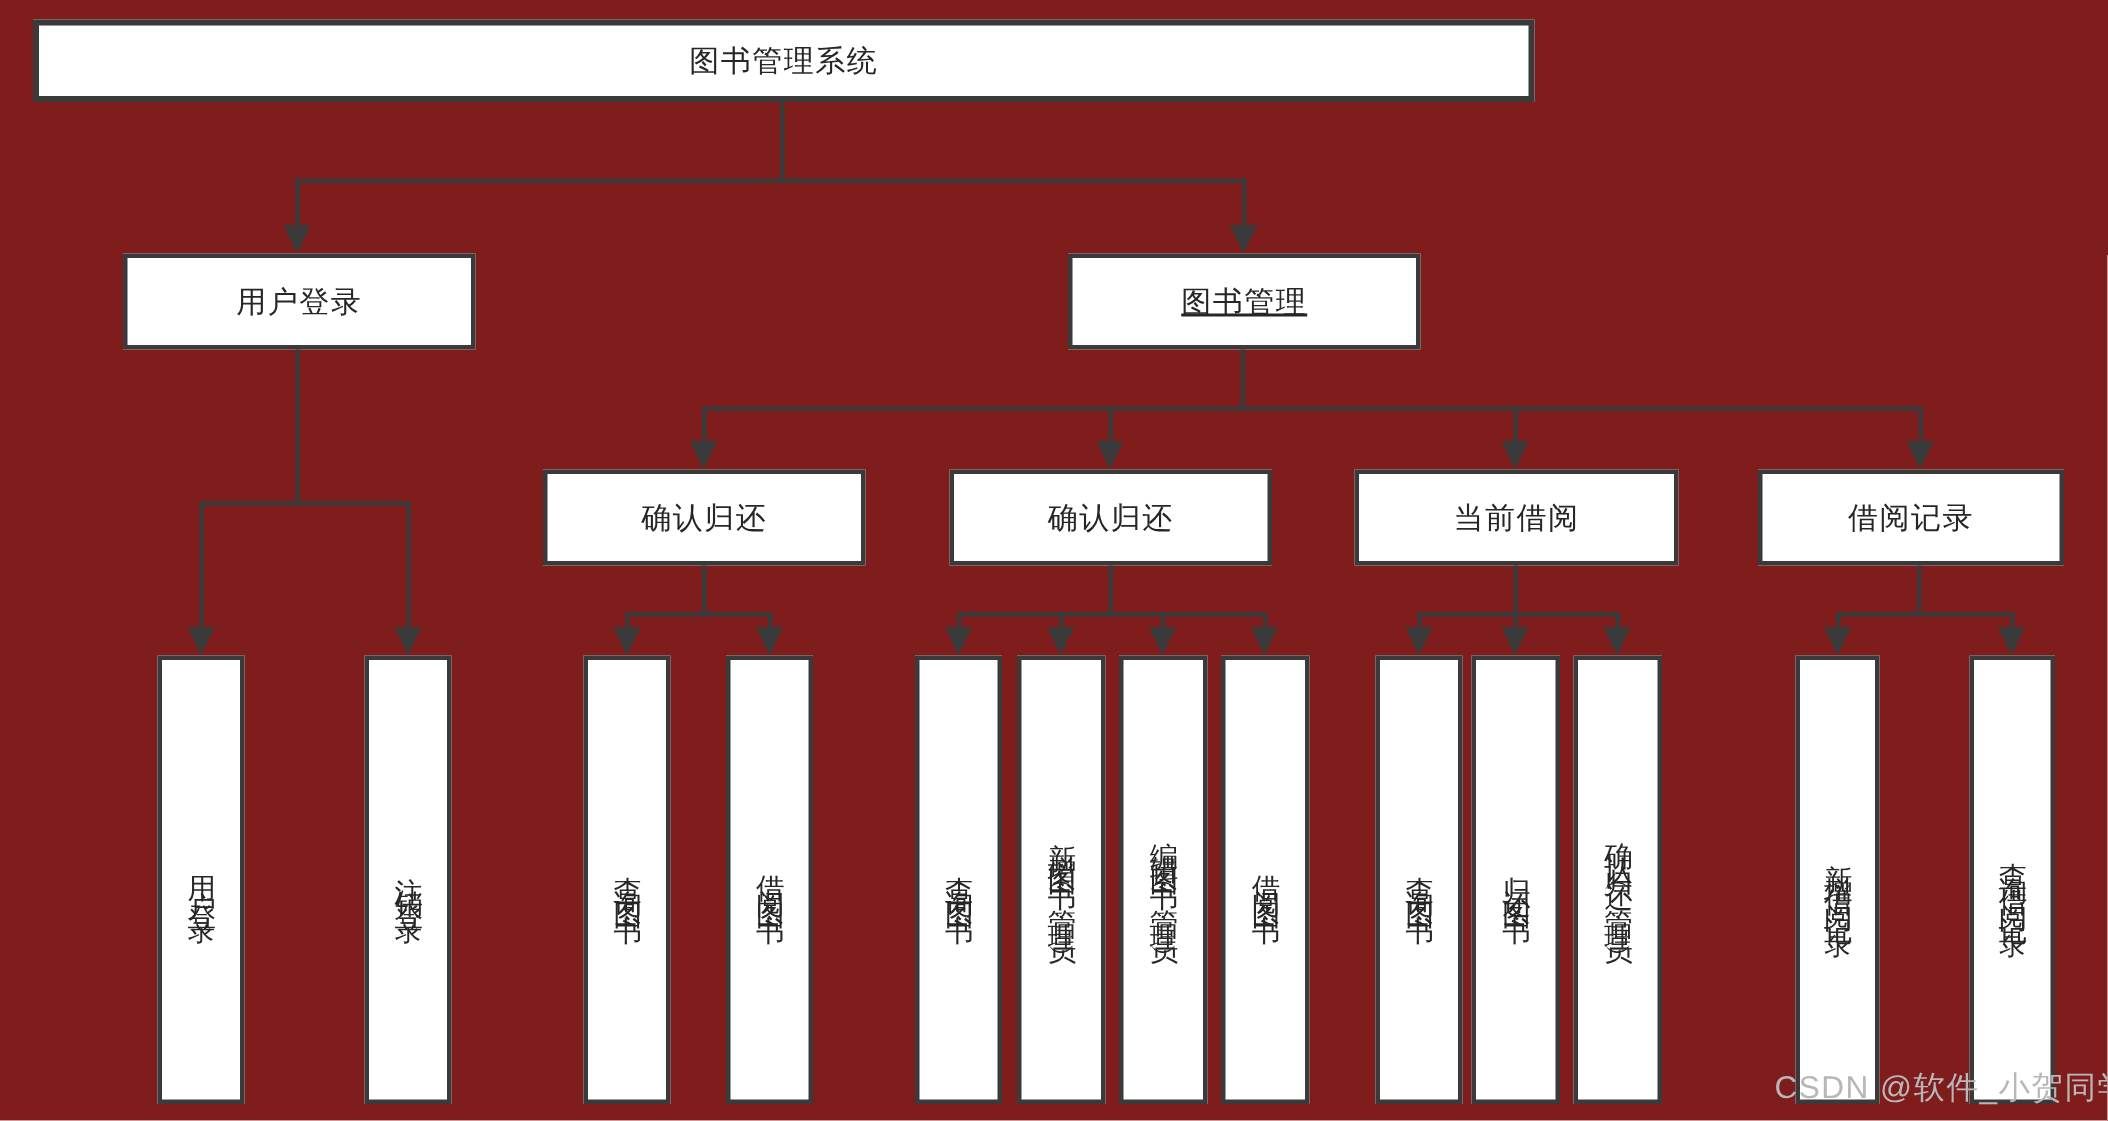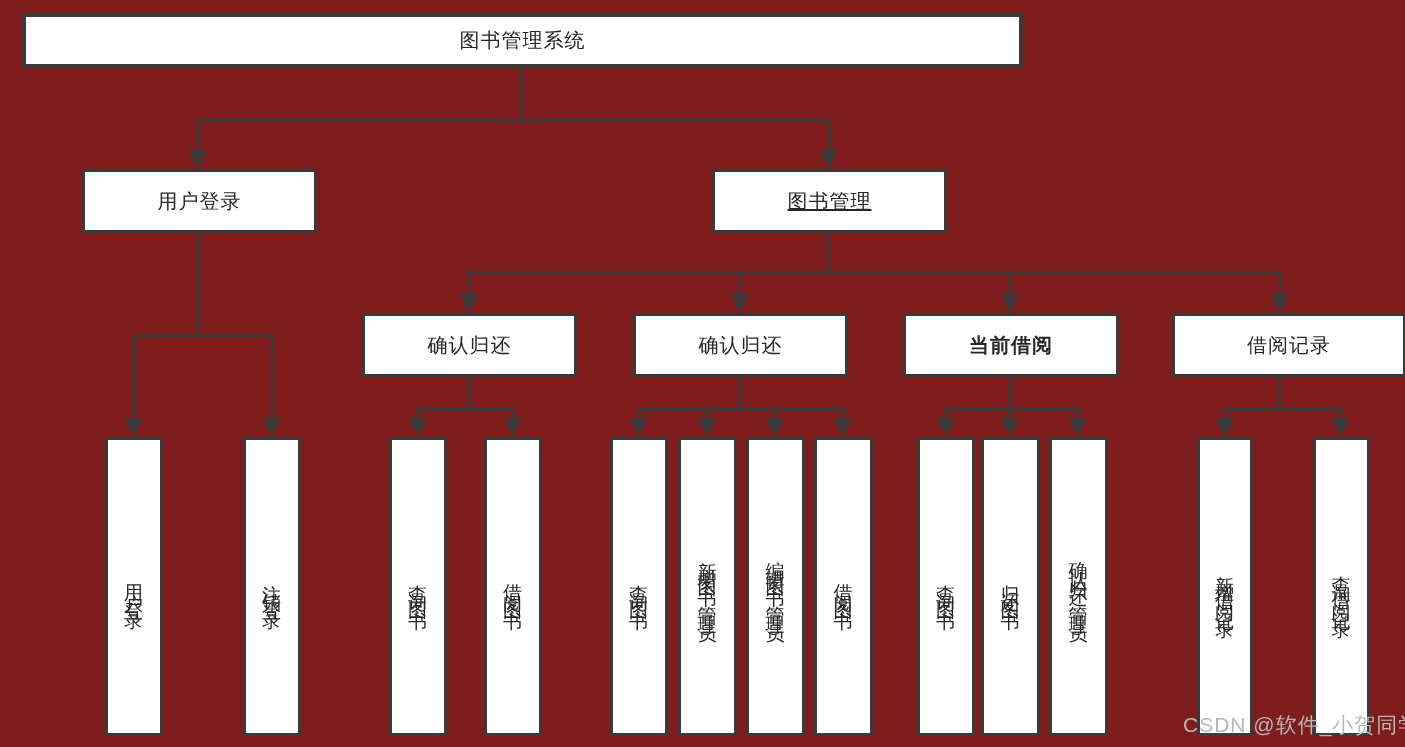--- a/index.html
+++ b/index.html
@@ -95,24 +95,24 @@
   <div class="ah" style="left:1001px;top:294px;"></div>
   <div class="vl" style="left:1279px;top:271px;height:26px;"></div>
   <div class="ah" style="left:1271px;top:294px;"></div>
 
   <div class="box" style="left:362px;top:313px;width:215px;height:64px;">
     <span>确认归还</span>
   </div>
   <div class="box" style="left:633px;top:313px;width:215px;height:64px;">
     <span>确认归还</span>
   </div>
-  <div class="box" style="left:903px;top:313px;width:216px;height:64px;font-weight:bold;">
+  <div class="box" style="left:903px;top:313px;width:216px;height:64px;">
     <span>当前借阅</span>
   </div>
-  <div class="box" style="left:1172px;top:313px;width:234px;height:64px;">
+  <div class="box" style="left:1172px;top:313px;width:204px;height:64px;">
     <span>借阅记录</span>
   </div>
 
   <div class="vl" style="left:468px;top:377px;height:34px;"></div>
   <div class="hl" style="left:417px;top:408px;width:98px;"></div>
   <div class="vl" style="left:417px;top:408px;height:13px;"></div>
   <div class="ah" style="left:409px;top:418px;"></div>
   <div class="vl" style="left:512px;top:408px;height:13px;"></div>
   <div class="ah" style="left:504px;top:418px;"></div>
 

